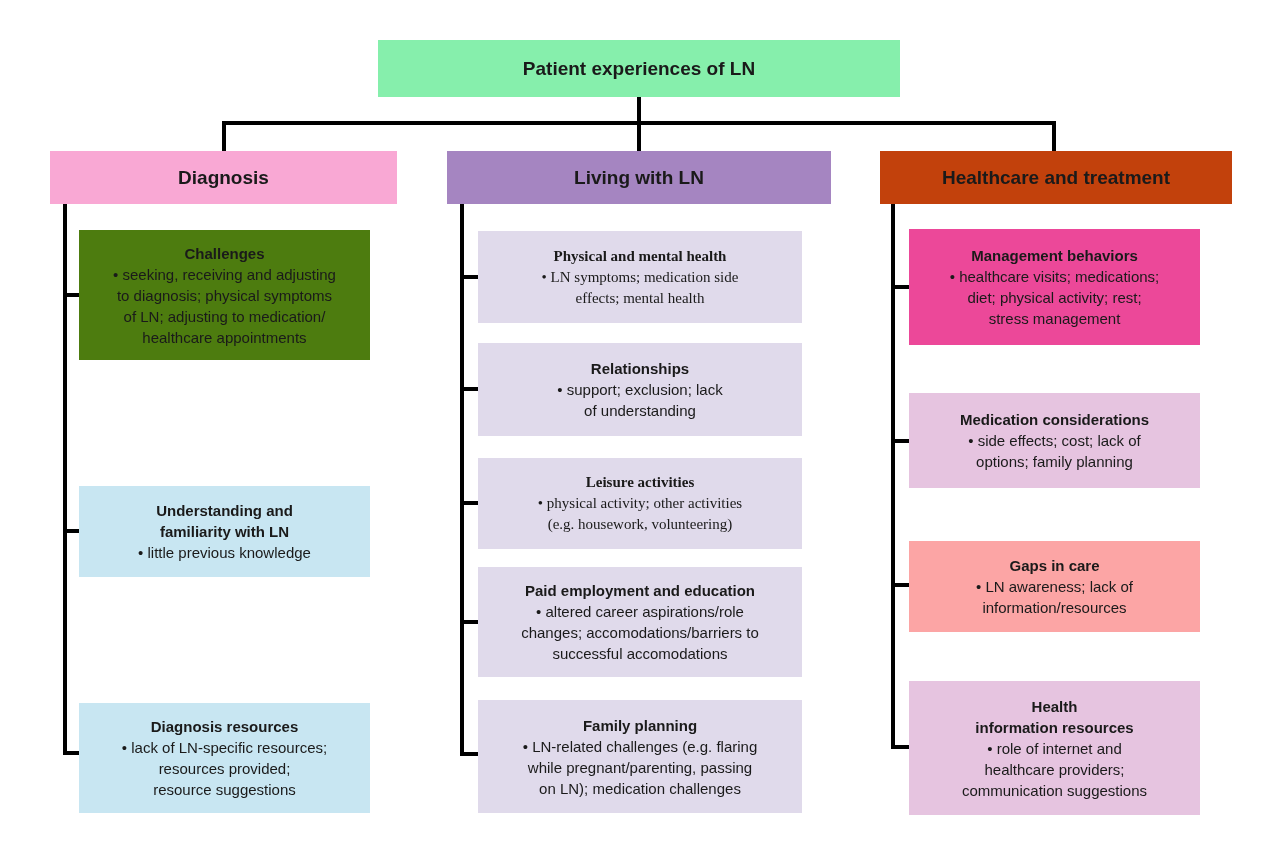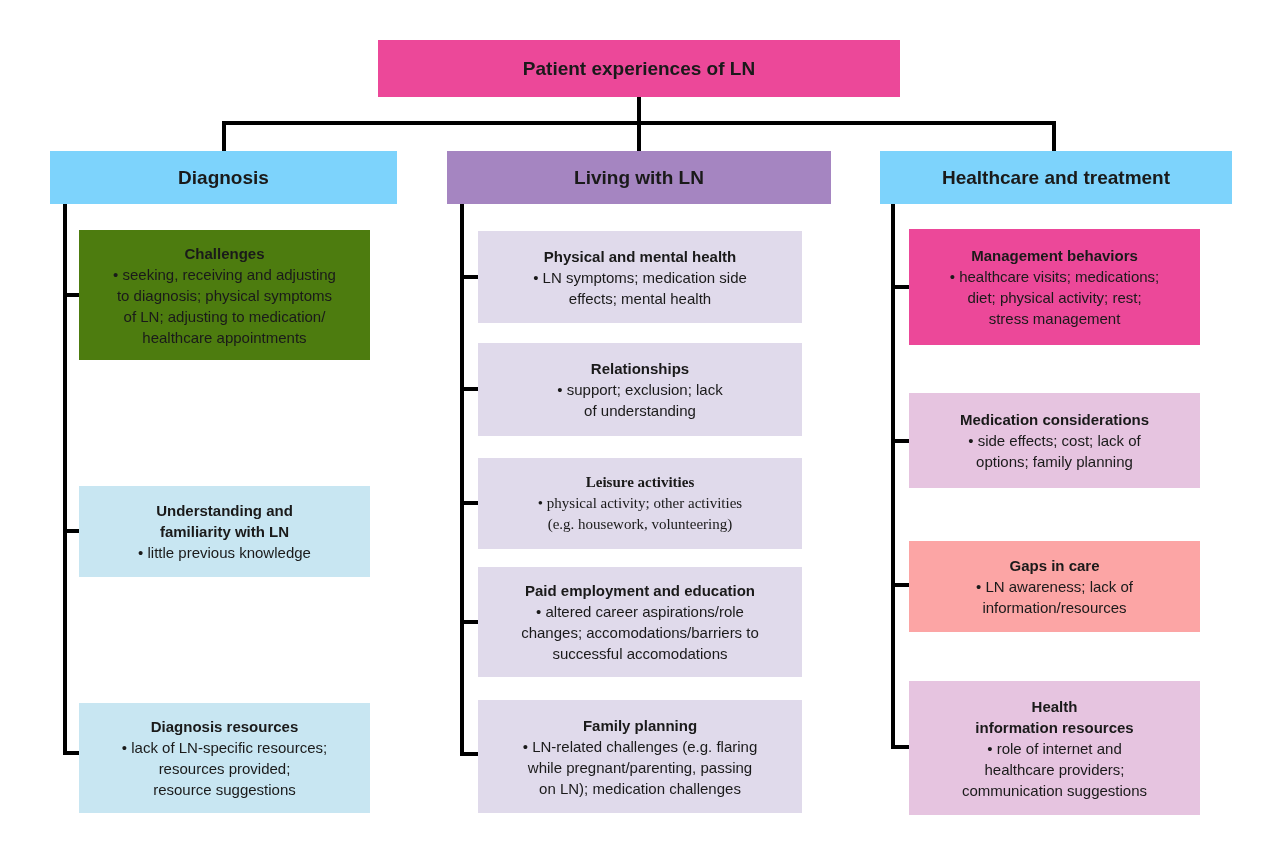--- a/index.html
+++ b/index.html
@@ -26,55 +26,55 @@
   .child{font-size:15px;line-height:21px;padding:6px 4px;}
   .child .title{font-weight:bold;white-space:pre-line;}
   .child .body{white-space:pre-line;}
   
   .c1{left:79px;width:291px;}
   .c1b1{top:230px;height:130px;}
   .c1b2{top:486px;height:91px;}
   .c1b3{top:703px;height:110px;}
   
   .c2{left:478px;width:324px;}
-  .c2b1{top:231px;height:92px;}
+  .c2b1{top:231px;height:92px;font-family:Liberation Serif, serif;}
   .c2b2{top:343px;height:93px;}
   .c2b3{top:458px;height:91px;font-family:Liberation Serif, serif;}
   .c2b4{top:567px;height:110px;}
   .c2b5{top:700px;height:113px;}
   
   .c3{left:909px;width:291px;}
   .c3b1{top:229px;height:116px;}
   .c3b2{top:393px;height:95px;}
   .c3b3{top:541px;height:91px;}
   .c3b4{top:681px;height:134px;}
   
   .line{position:absolute;background:#000000;}
 </style>
 </head>
 <body>
 
 <div class="canvas">
 
-  <div class="box root-box" style="background-color: #ec4899;">
+  <div class="box root-box" style="background-color: #86efac;">
     <span>Patient experiences of LN</span>
   </div>
 
   <div class="line" style="left:637px;top:97px;width:4px;height:54px;"></div>
   <div class="line" style="left:222px;top:121px;width:834px;height:4px;"></div>
   <div class="line" style="left:222px;top:121px;width:4px;height:30px;"></div>
   <div class="line" style="left:1052px;top:121px;width:4px;height:30px;"></div>
 
-  <div class="box header-box h1" style="background-color: #7dd3fc;">
+  <div class="box header-box h1" style="background-color: #f9a8d4;">
     <span>Diagnosis</span>
   </div>
   <div class="box header-box h2" style="background-color: rgb(165, 133, 193);">
     <span>Living with LN</span>
   </div>
-  <div class="box header-box h3" style="background-color: #7dd3fc;">
+  <div class="box header-box h3" style="background-color: #c2410c;">
     <span>Healthcare and treatment</span>
   </div>
 
   <div class="line" style="left:63px;top:204px;width:4px;height:551px;"></div>
   <div class="line" style="left:63px;top:293px;width:16px;height:4px;"></div>
   <div class="line" style="left:63px;top:529px;width:16px;height:4px;"></div>
   <div class="line" style="left:63px;top:751px;width:16px;height:4px;"></div>
 
   <div class="line" style="left:460px;top:204px;width:4px;height:552px;"></div>
   <div class="line" style="left:460px;top:275px;width:18px;height:4px;"></div>

